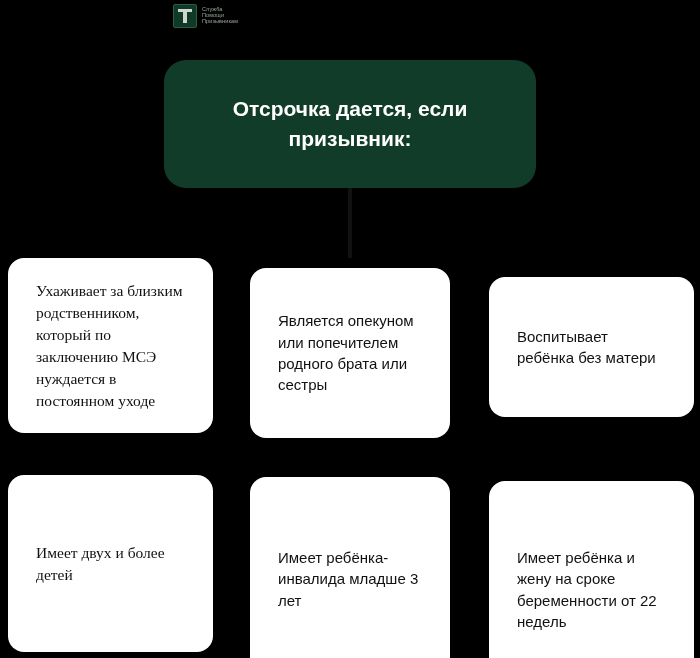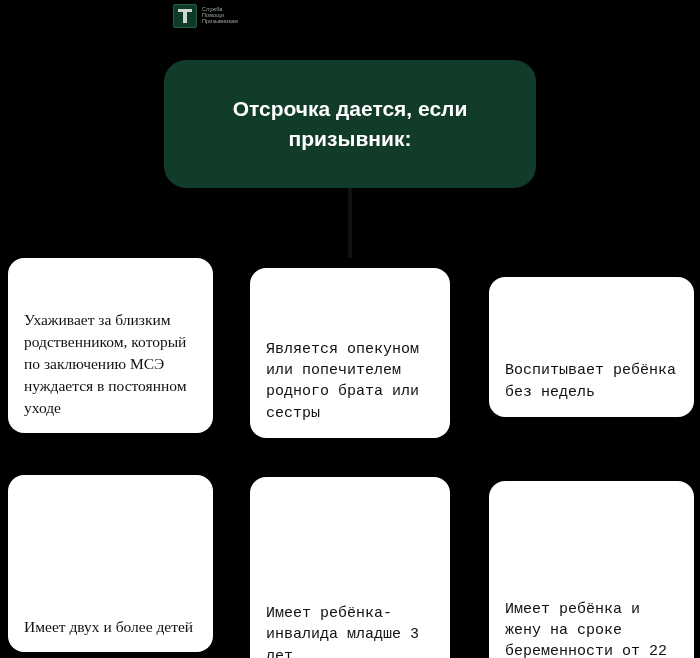--- a/index.html
+++ b/index.html
@@ -92,33 +92,33 @@
     text-align: center;
     line-height: 1.45;
   }
 
   
   .card {
     position: absolute;
     background: #ffffff;
     border-radius: 16px;
     box-sizing: border-box;
-    padding: 14px 16px;
+    padding: 14px 28px;
     display: flex;
-    align-items: flex-end;
+    align-items: center;
     overflow: hidden;
   }
   .card .card-text {
     color: #111111;
     font-size: 15.5px;
     line-height: 1.42;
     font-family: "Liberation Serif", serif;
   }
   .card.sans .card-text {
-    font-family: Liberation Mono, monospace;
+    font-family: Liberation Sans, sans-serif;
     font-size: 15px;
   }
 
   
   .c1 { left: 8px;   top: 258px; width: 205px; height: 175px; }
   .c2 { left: 250px; top: 268px; width: 200px; height: 170px; }
   .c3 { left: 489px; top: 277px; width: 205px; height: 140px; }
   
   .c4 { left: 8px;   top: 475px; width: 205px; height: 177px; }
   .c5 { left: 250px; top: 477px; width: 200px; height: 204px; }
@@ -142,21 +142,21 @@
   <div class="title">Отсрочка дается, если призывник:</div>
 </div>
 
 <div class="card c1">
   <div class="card-text">Ухаживает за близким родственником, который по заключению МСЭ нуждается в постоянном уходе</div>
 </div>
 <div class="card c2 sans">
   <div class="card-text">Является опекуном или попечителем родного брата или сестры</div>
 </div>
 <div class="card c3 sans">
-  <div class="card-text">Воспитывает ребёнка без недель</div>
+  <div class="card-text">Воспитывает ребёнка без матери</div>
 </div>
 
 <div class="card c4">
   <div class="card-text">Имеет двух и более детей</div>
 </div>
 <div class="card c5 sans">
   <div class="card-text">Имеет ребёнка-инвалида младше 3 лет</div>
 </div>
 <div class="card c6 sans">
   <div class="card-text">Имеет ребёнка и жену на сроке беременности от 22 недель</div>

